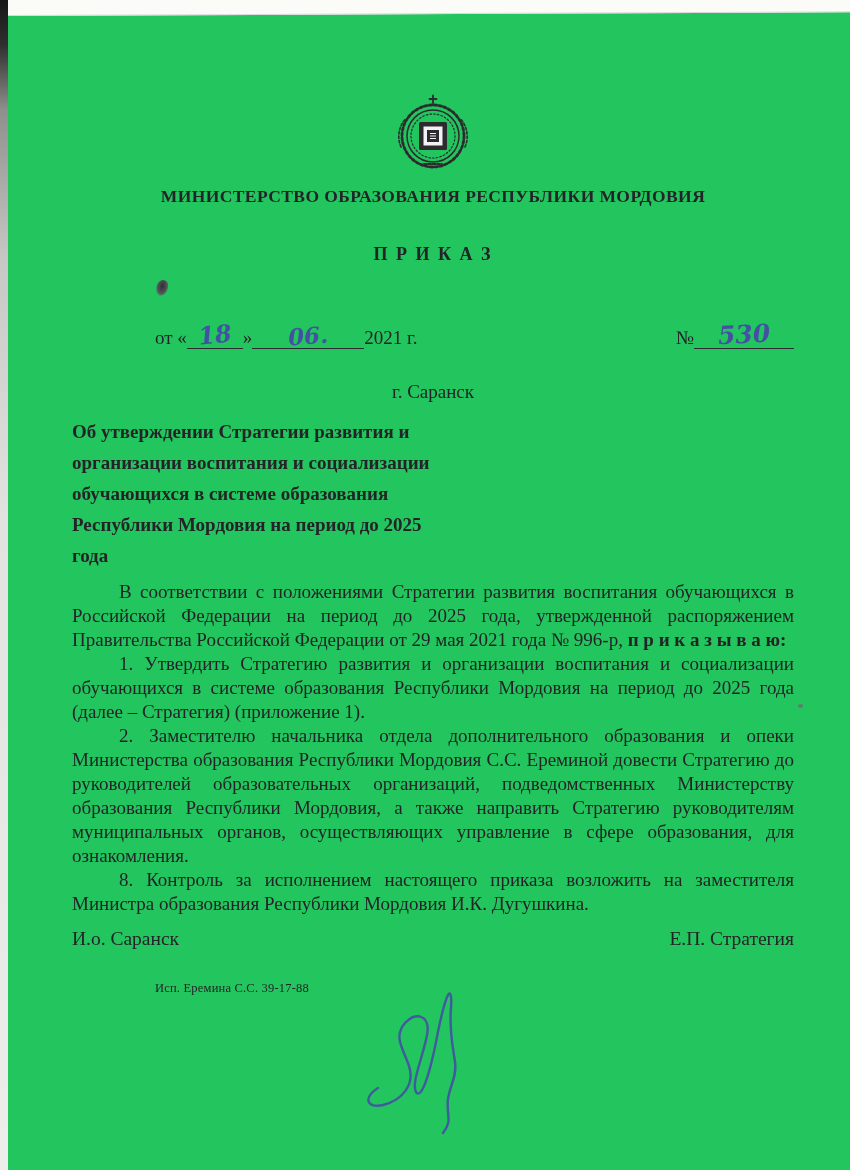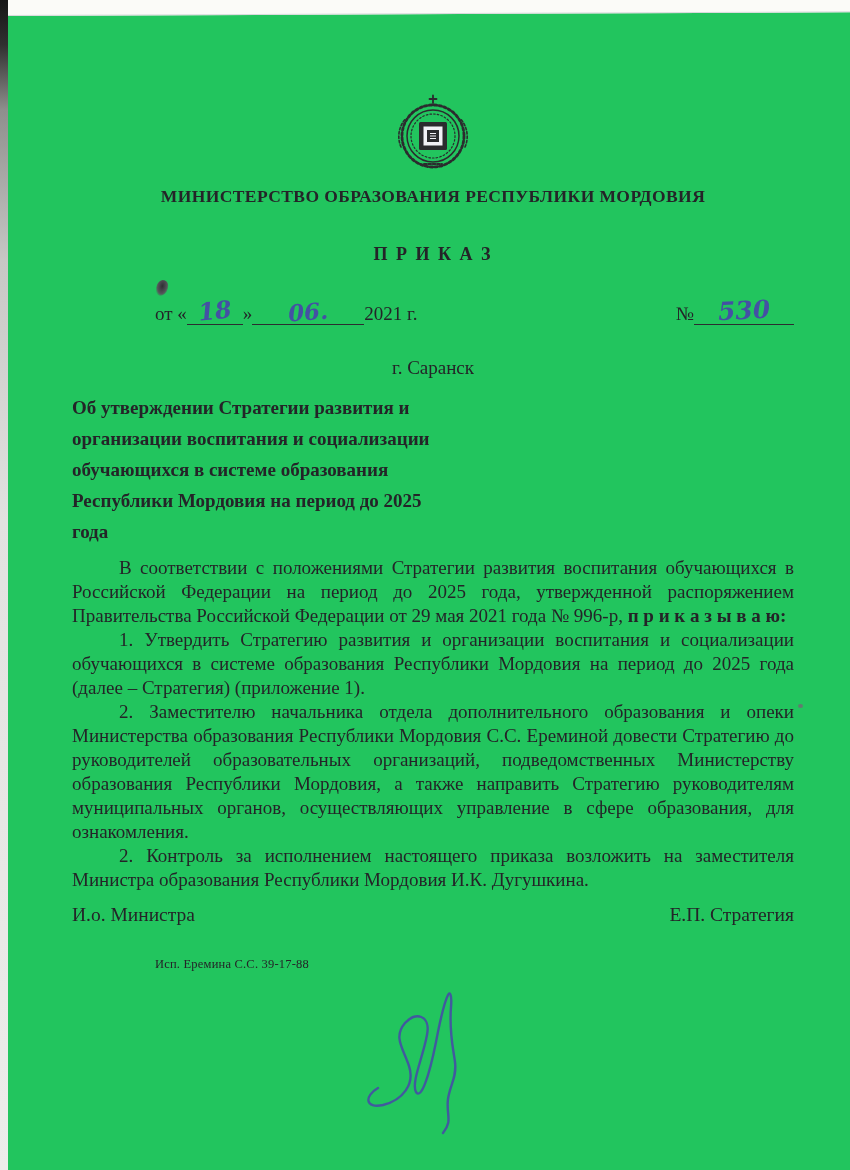--- a/index.html
+++ b/index.html
@@ -12,21 +12,21 @@
   .scan-top{position:absolute;top:0;left:0;width:860px;height:15px;background:#fbfbf8;border-bottom:1px solid #d9d9dc;transform:rotate(-0.25deg);transform-origin:left top;}
   .scan-left{position:absolute;top:0;left:0;width:8px;height:100%;
     background:linear-gradient(180deg,#161616 0px,#303030 45px,#8f8f8d 110px,#c7c7c5 260px,#e2e2e0 520px,#ededeb 100%);}
   .content{position:absolute;left:72px;top:0;width:722px;}
 
   .emblem{display:block;margin:94px auto 0;width:78px;height:76px;}
 
   .ministry{margin-top:16px;text-align:center;font-weight:bold;font-size:17.5px;letter-spacing:0.4px;}
   .doctype{margin-top:37px;text-align:center;font-weight:bold;font-size:18px;letter-spacing:2px;}
 
-  .daterow{margin-top:36px;display:flex;justify-content:space-between;align-items:center;font-size:19px;}
+  .daterow{margin-top:60px;display:flex;justify-content:space-between;align-items:center;font-size:19px;}
   .dateleft{margin-left:83px;white-space:nowrap;}
   .blank{display:inline-block;position:relative;border-bottom:1.4px solid #2c2c30;height:23px;vertical-align:bottom;}
   .blank .hand{position:absolute;bottom:1px;left:0;width:100%;text-align:center;
     font-family:"DejaVu Serif",serif;font-style:italic;font-weight:bold;color:#4450a4;line-height:1;}
   .b-day{width:56px;} .b-month{width:112px;} .b-num{width:100px;}
   .h-day{font-size:24px;transform:rotate(-6deg);}
   .h-month{font-size:23px;transform:rotate(-4deg);}
   .h-num{font-size:25px;transform:rotate(-3deg);}
 
   .city{margin-top:32px;text-align:center;font-size:19px;}
@@ -82,25 +82,25 @@
 
     <div class="city">г. Саранск</div>
 
     <div class="subject">Об утверждении Стратегии развития и организации воспитания и социализации обучающихся в системе образования Республики Мордовия на период до 2025 года</div>
 
     <div class="body-text">
       <p><span>В соответствии с положениями Стратегии развития воспитания обучающихся в Российской Федерации на период до 2025 года, утвержденной распоряжением Правительства Российской Федерации от 29 мая 2021 года № 996-р,</span>
         <b class="order-verb">п р и к а з ы в а ю:</b></p>
       <p>1. Утвердить Стратегию развития и организации воспитания и социализации обучающихся в системе образования Республики Мордовия на период до 2025 года (далее – Стратегия) (приложение 1).</p>
       <p>2. Заместителю начальника отдела дополнительного образования и опеки Министерства образования Республики Мордовия С.С. Ереминой довести Стратегию до руководителей образовательных организаций, подведомственных Министерству образования Республики Мордовия, а также направить Стратегию руководителям муниципальных органов, осуществляющих управление в сфере образования, для ознакомления.</p>
-      <p>2. Контроль за исполнением настоящего приказа возложить на заместителя Министра образования Республики Мордовия И.К. Дугушкина.</p>
+      <p>8. Контроль за исполнением настоящего приказа возложить на заместителя Министра образования Республики Мордовия И.К. Дугушкина.</p>
     </div>
 
     <div class="signrow">
-      <span>И.о. Министра</span>
+      <span>И.о. Саранск</span>
       <span>Е.П. Стратегия</span>
     </div>
 
     <div class="executor">Исп. Еремина С.С. 39-17-88</div>
   </div>
 
   <svg class="signature" viewBox="0 0 134 148">
     <path d="M26 100
              C 12 108 13 121 31 117
              C 51 112 63 96 57 78

